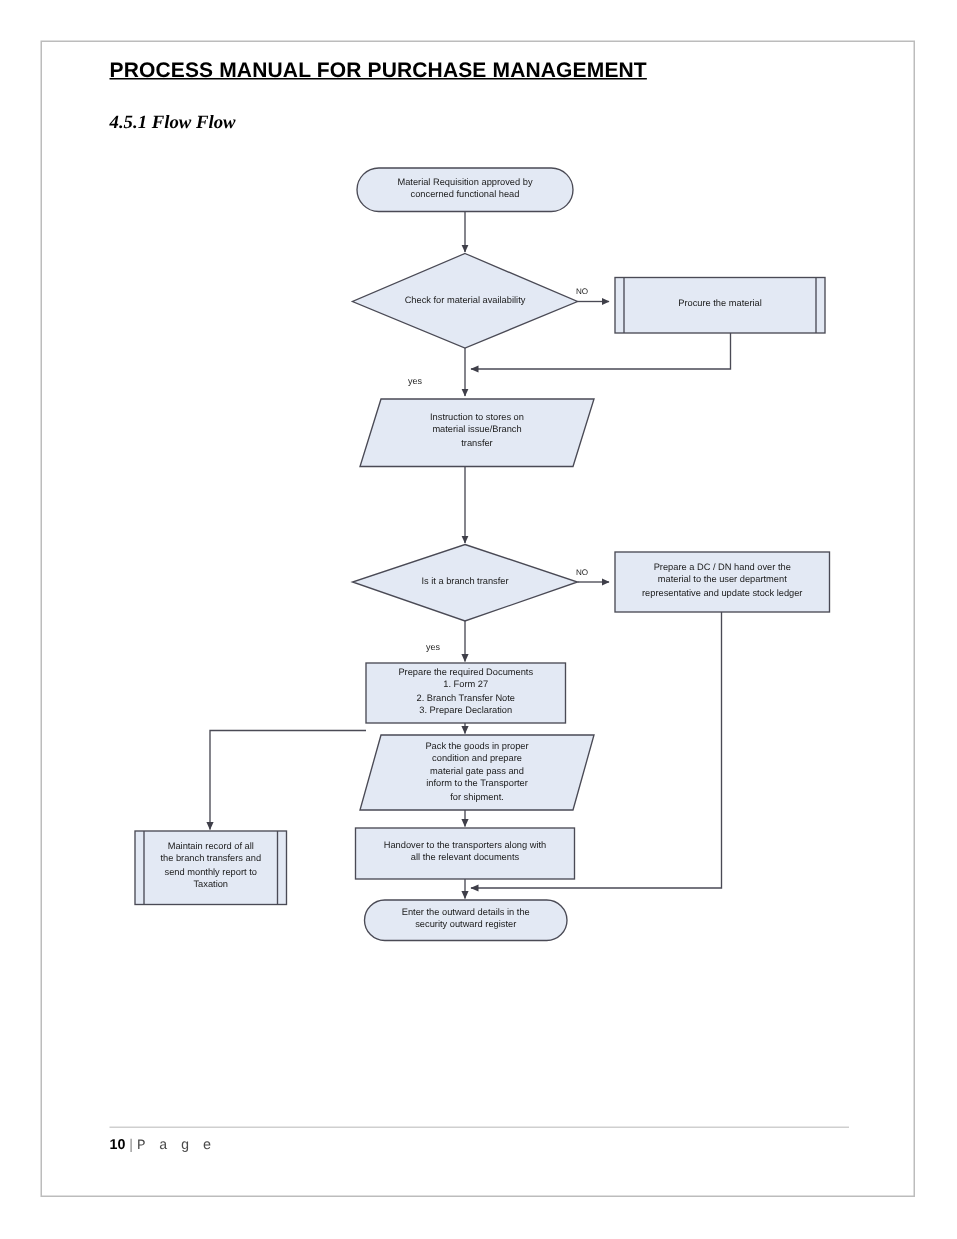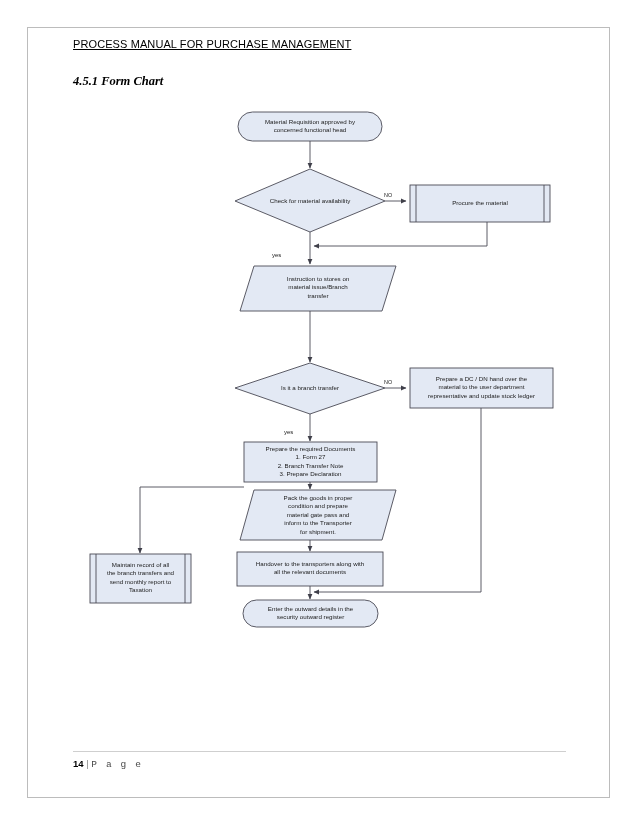--- a/index.html
+++ b/index.html
@@ -24,22 +24,22 @@
     height: 771px;
     border: 1px solid #bcbcbc;
     box-sizing: border-box;
     background: #ffffff;
   }
   .doc-title {
     position: absolute;
     left: 45px;
     top: 10px;
     font-family: "Liberation Sans", sans-serif;
-    font-size: 11px;
-    font-weight: normal;
+    font-size: 14px;
+    font-weight: bold;
     letter-spacing: 0.1px;
     text-decoration: underline;
     white-space: nowrap;
     text-align: right;
   }
   .section-title {
     position: absolute;
     left: 45px;
     top: 46px;
     font-family: "Liberation Serif", serif;
@@ -108,24 +108,24 @@
   }
   .edge-label.yes {
     font-size: 6px;
   }
 </style>
 </head>
 <body>
 
 <div class="page">
   <div class="doc-title">PROCESS MANUAL FOR PURCHASE MANAGEMENT</div>
-  <div class="section-title">4.5.1 Form Chart</div>
+  <div class="section-title">4.5.1 Flow Flow</div>
   <div class="footer-rule"></div>
   <div class="footer-text">
-    <span class="pg">14</span>
+    <span class="pg">10</span>
     <span class="sep">|</span>
     <span class="pgword">P a g e</span>
   </div>
 </div>
 
 <div class="flow">
   <svg width="638" height="826" viewBox="0 0 638 826" xmlns="http://www.w3.org/2000/svg">
     <defs>
       <marker id="arrow" markerWidth="6" markerHeight="6" refX="5" refY="3" orient="auto" markerUnits="userSpaceOnUse">
         <path d="M0,0.6 L5.4,3 L0,5.4 z" fill="#3f3f49"></path>

